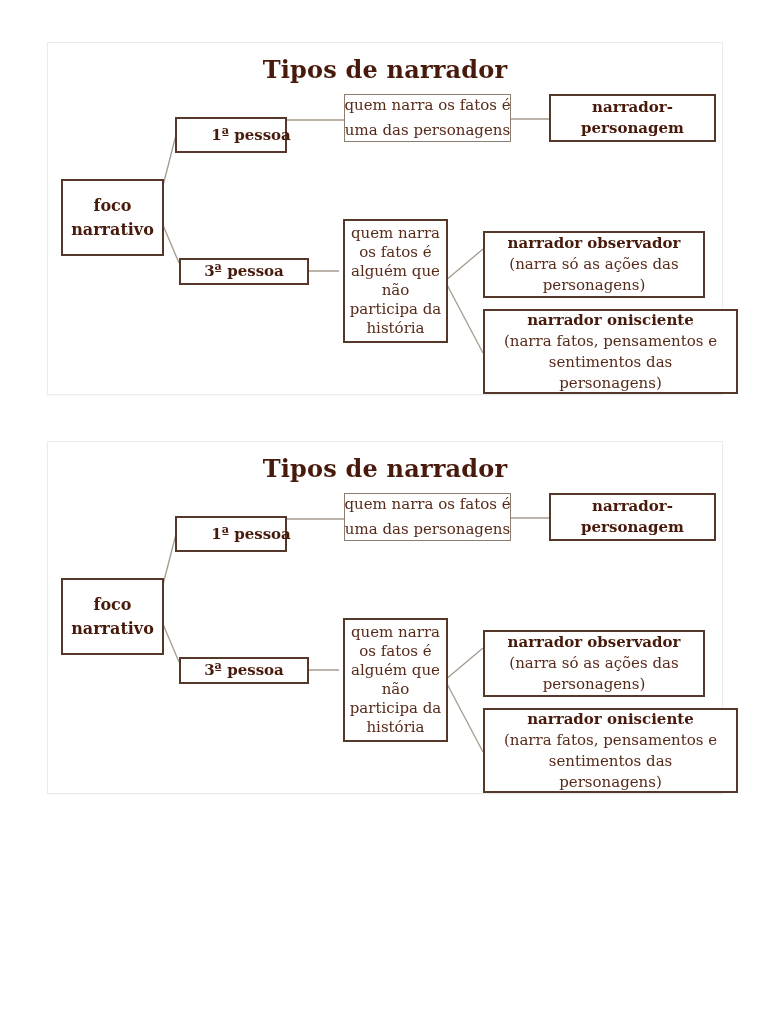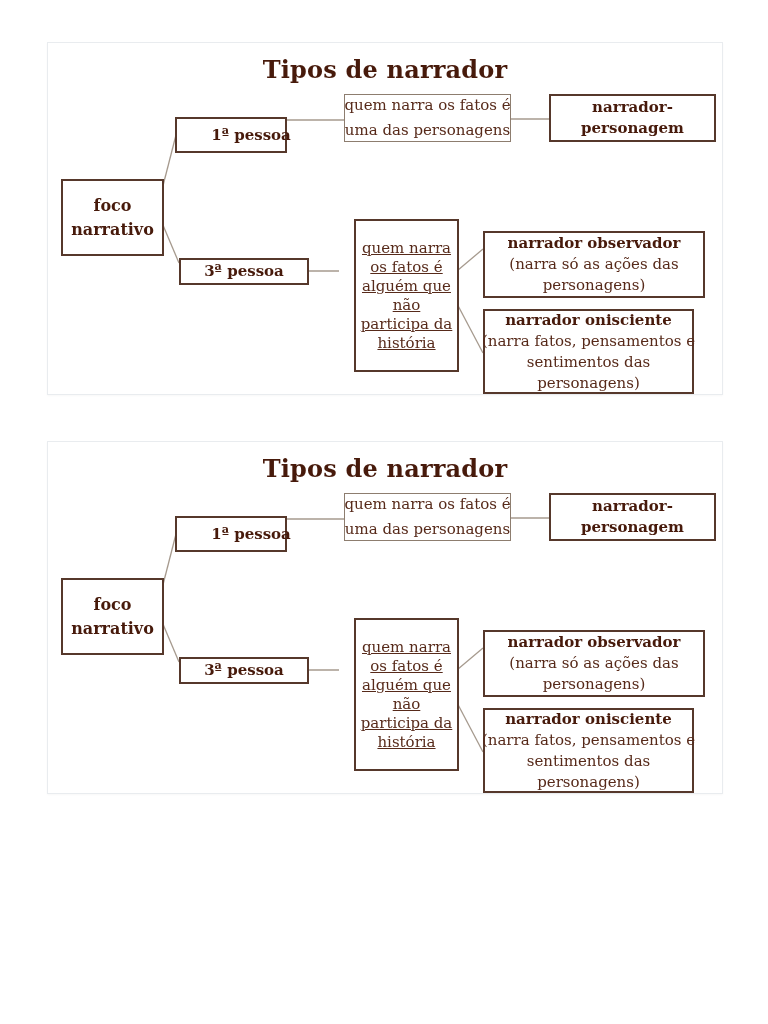--- a/index.html
+++ b/index.html
@@ -31,23 +31,23 @@
   }
   .box div{white-space:nowrap;}
   .box.light{border:1.5px solid var(--border-light);}
   .box.bold{font-weight:bold;color:var(--text-bold);}
   .box .head{font-weight:bold;color:var(--text-bold);}
   .n-foco{left:6px;top:136px;width:103px;height:77px;font-size:16px;line-height:24px;margin-left:7px;}
   .n-p1{left:127px;top:74px;width:112px;height:36px;padding-left:40px;}
   .n-q1{left:296px;top:51px;width:167px;height:48px;justify-content:space-between;}
   .n-np{left:501px;top:51px;width:167px;height:48px;}
   .n-p3{left:131px;top:215px;width:130px;height:27px;}
-  .n-q3{left:306px;top:176px;width:105px;height:153px;line-height:19px;text-decoration:underline;}
+  .n-q3{left:295px;top:176px;width:105px;height:124px;line-height:19px;}
   .n-obs{left:435px;top:188px;width:222px;height:67px;justify-content:flex-end;}
-  .n-oni{left:435px;top:266px;width:211px;height:85px;}
+  .n-oni{left:435px;top:266px;width:255px;height:85px;}
 </style>
 </head>
 <body>
 
 <section class="page" id="page1" style="top:42px">
 
   <h1 class="title">Tipos de narrador</h1>
 
   <svg class="connectors" viewBox="0 0 674 351" aria-hidden="true">
     <line x1="109" y1="166" x2="128" y2="92"></line>

